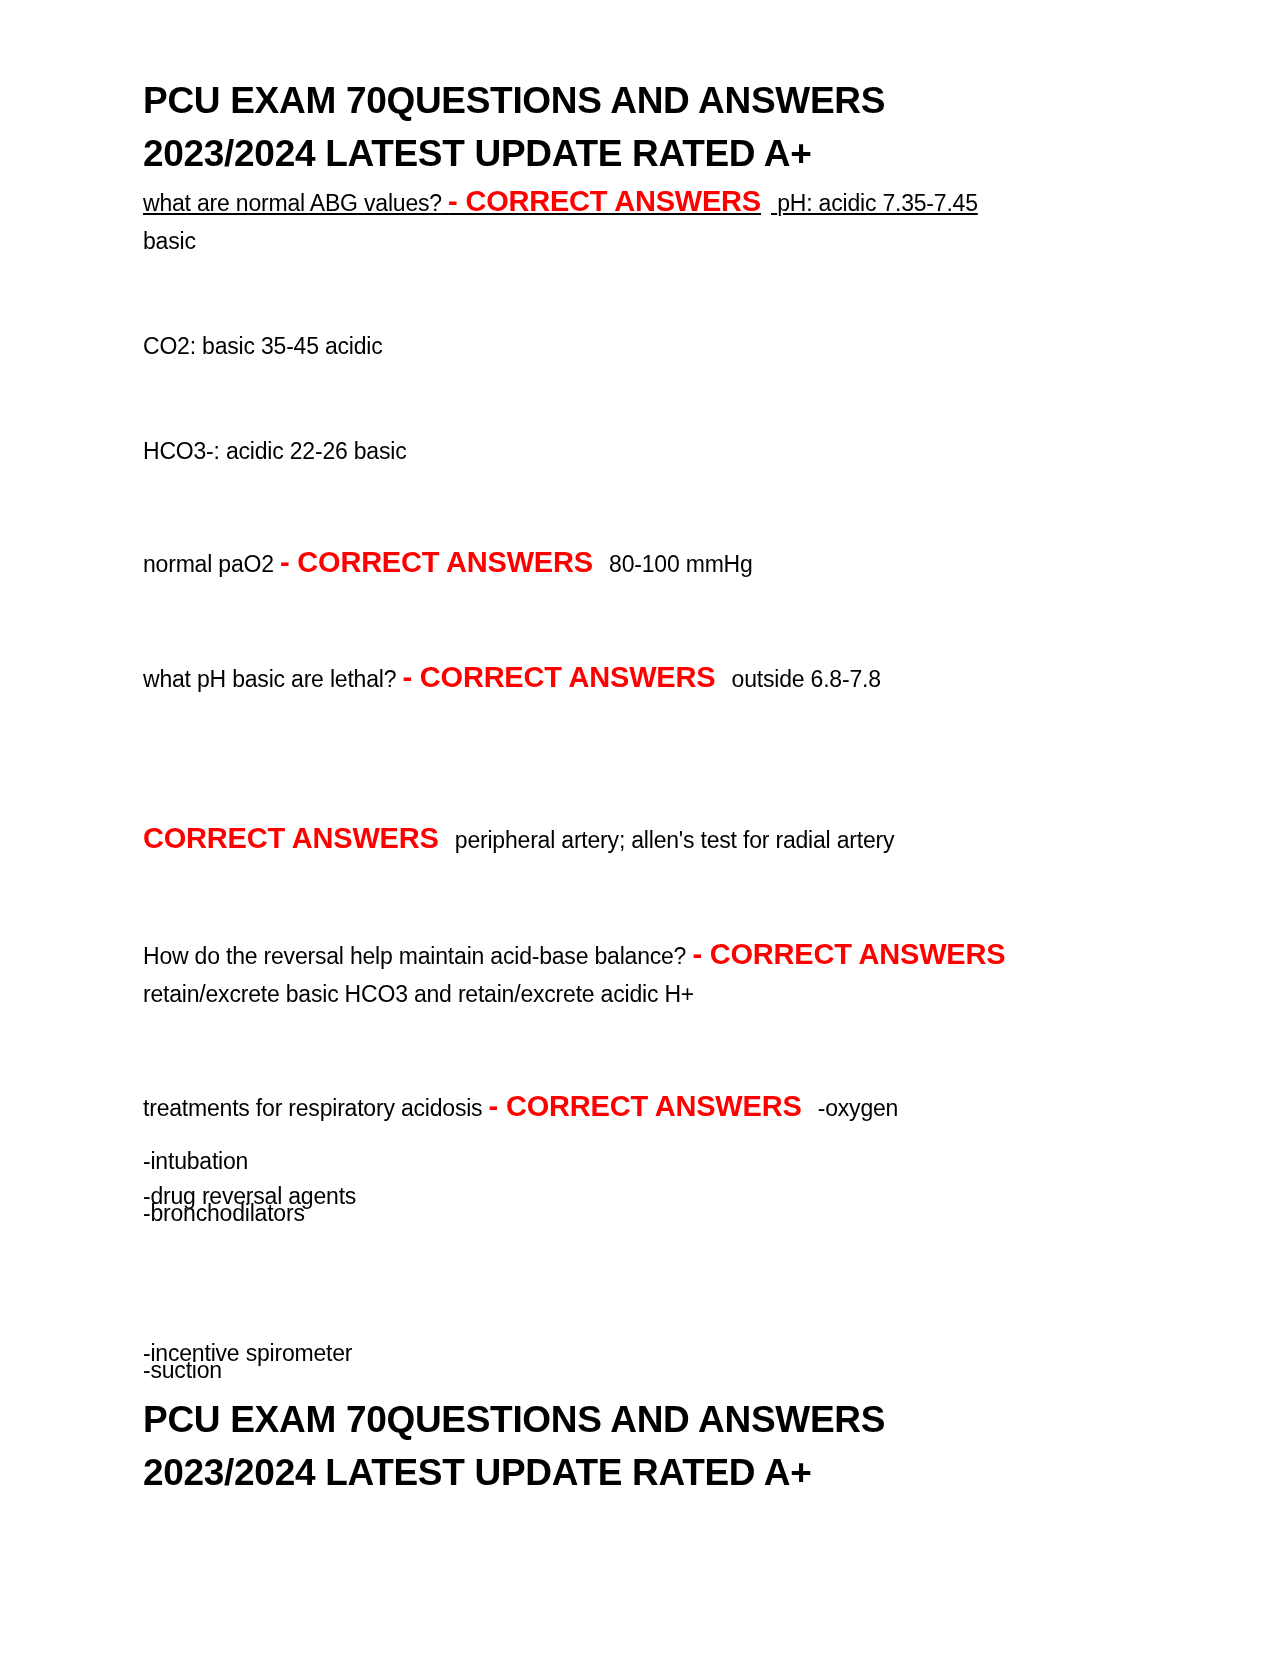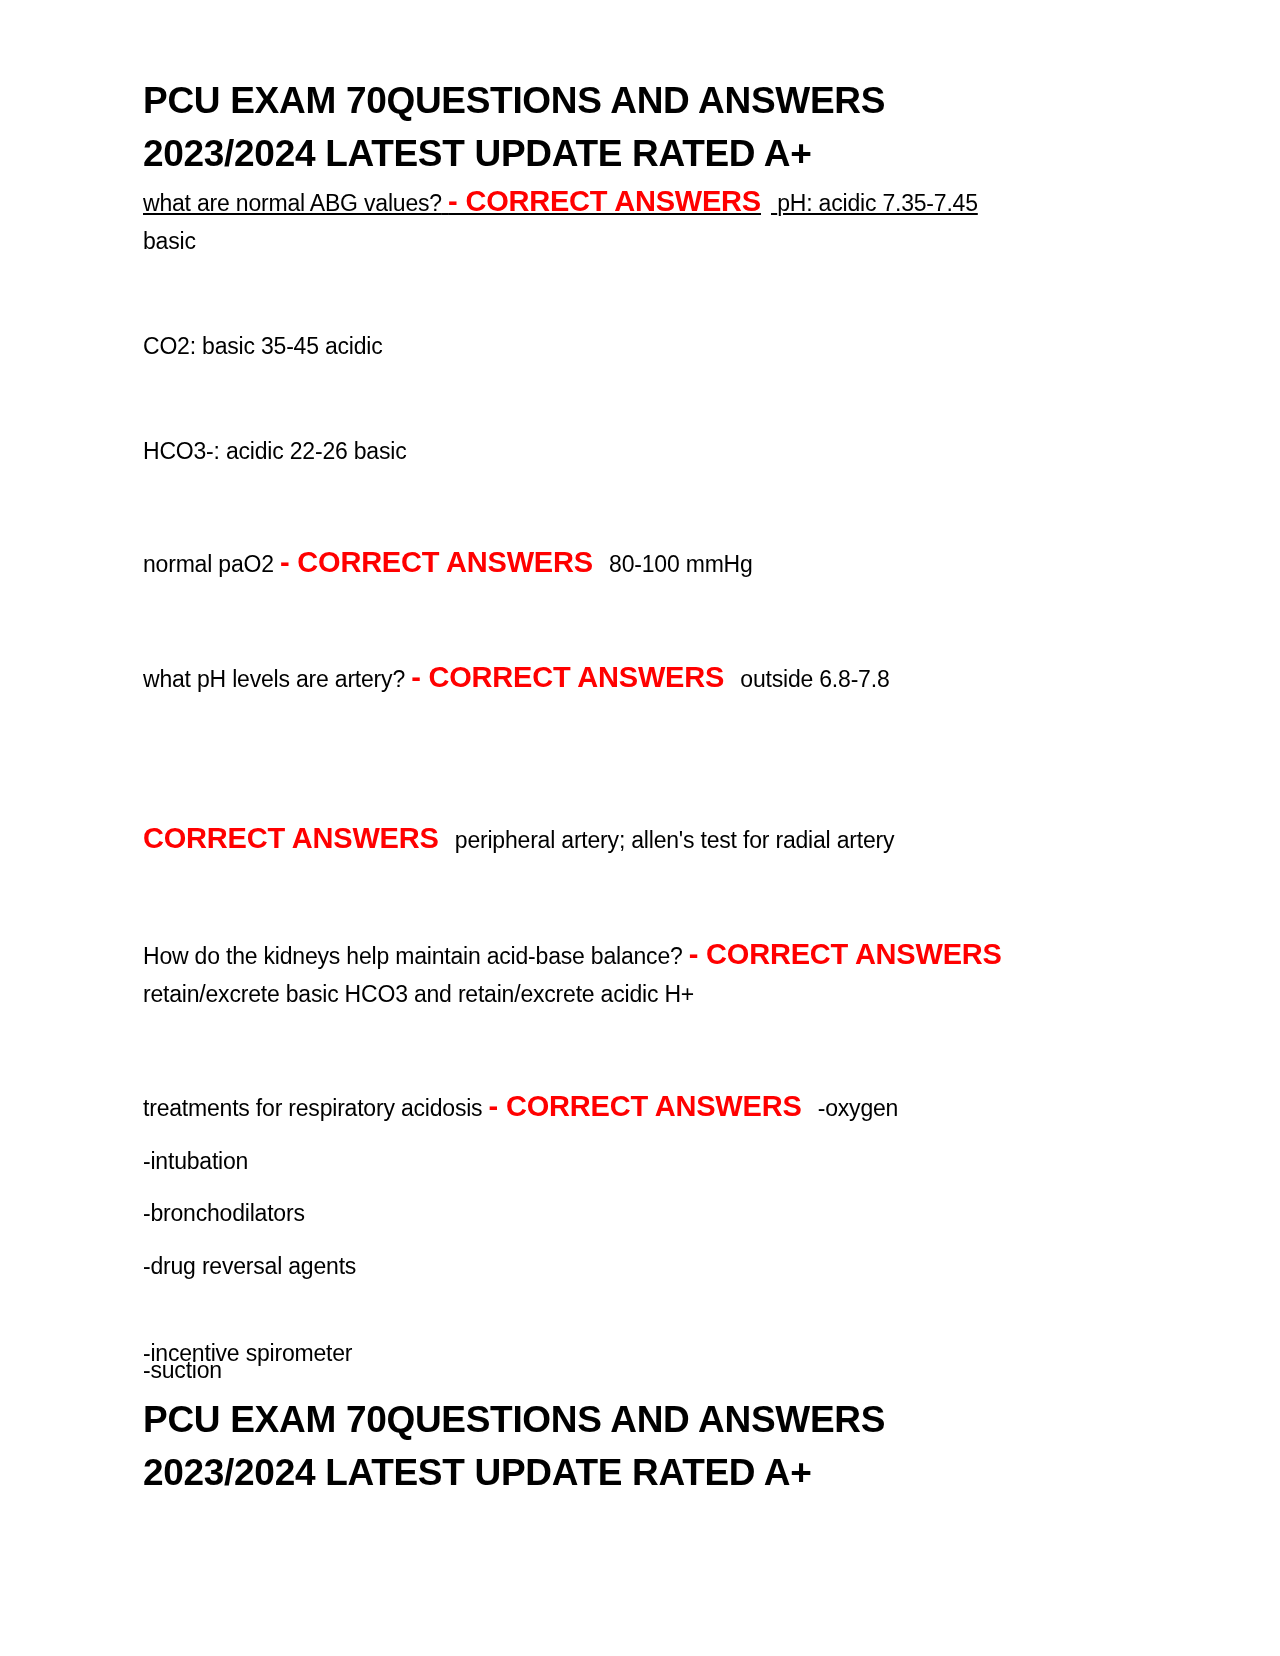--- a/index.html
+++ b/index.html
@@ -66,43 +66,43 @@
   <div class="line" style="top:331px;">CO2: basic 35-45 acidic</div>
   <div class="line" style="top:436px;">HCO3-: acidic 22-26 basic</div>
 
   <div class="line" style="top:547px;">
     <span>normal paO2</span>
     <span class="red">- CORRECT ANSWERS</span><span class="gap"></span>
     <span>80-100 mmHg</span>
   </div>
 
   <div class="line" style="top:662px;">
-    <span>what pH levels are artery?</span>
+    <span>what pH basic are lethal?</span>
     <span class="red">- CORRECT ANSWERS</span><span class="gap"></span>
     <span>outside 6.8-7.8</span>
   </div>
 
   <div class="line" style="top:823px;">
     <span class="red">CORRECT ANSWERS</span><span class="gap"></span>
     <span>peripheral artery; allen's test for radial artery</span>
   </div>
 
   <div class="line" style="top:939px;">
-    <span>How do the kidneys help maintain acid-base balance?</span>
+    <span>How do the reversal help maintain acid-base balance?</span>
     <span class="red">- CORRECT ANSWERS</span>
   </div>
   <div class="line" style="top:979px;">retain/excrete basic HCO3 and retain/excrete acidic H+</div>
 
   <div class="line" style="top:1091px;">
     <span>treatments for respiratory acidosis</span>
     <span class="red">- CORRECT ANSWERS</span><span class="gap"></span>
     <span>-oxygen</span>
   </div>
   <div class="line" style="top:1146px;">-intubation</div>
   <div class="line" style="top:1198px;">-bronchodilators</div>
-  <div class="line" style="top:1251px;text-align:right;">-drug reversal agents</div>
+  <div class="line" style="top:1181px;text-align:right;">-drug reversal agents</div>
   <div class="line" style="top:1303px;margin-top:35px;">-incentive spirometer</div>
   <div class="line" style="top:1355px;">-suction</div>
 
   <h1 class="title" style="top:1393px;">PCU EXAM 70QUESTIONS AND ANSWERS</h1>
   <h1 class="title" style="top:1446px;">2023/2024 LATEST UPDATE RATED A+</h1>
 
 </div>
 
 </body></html>

